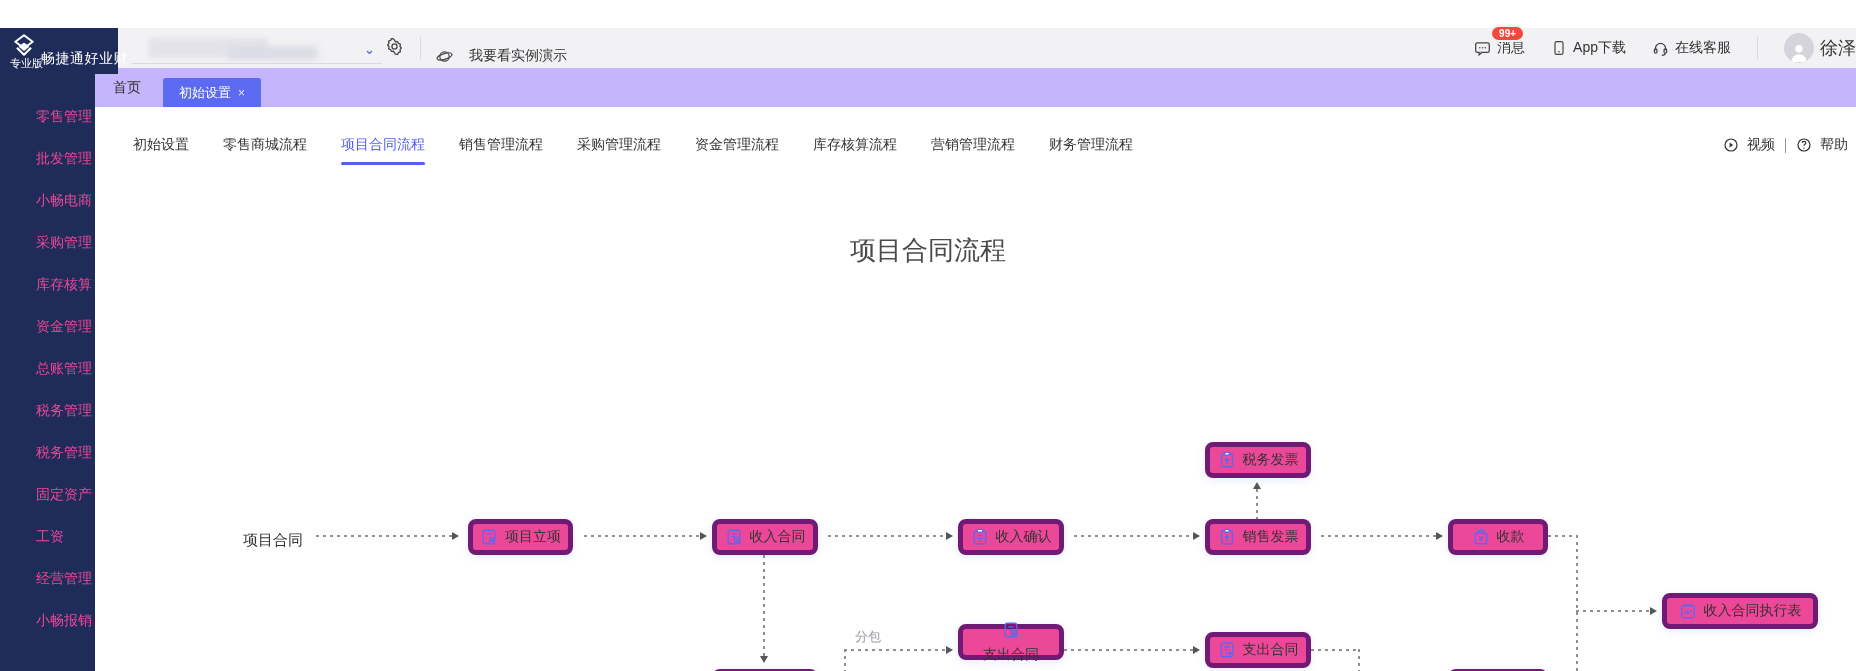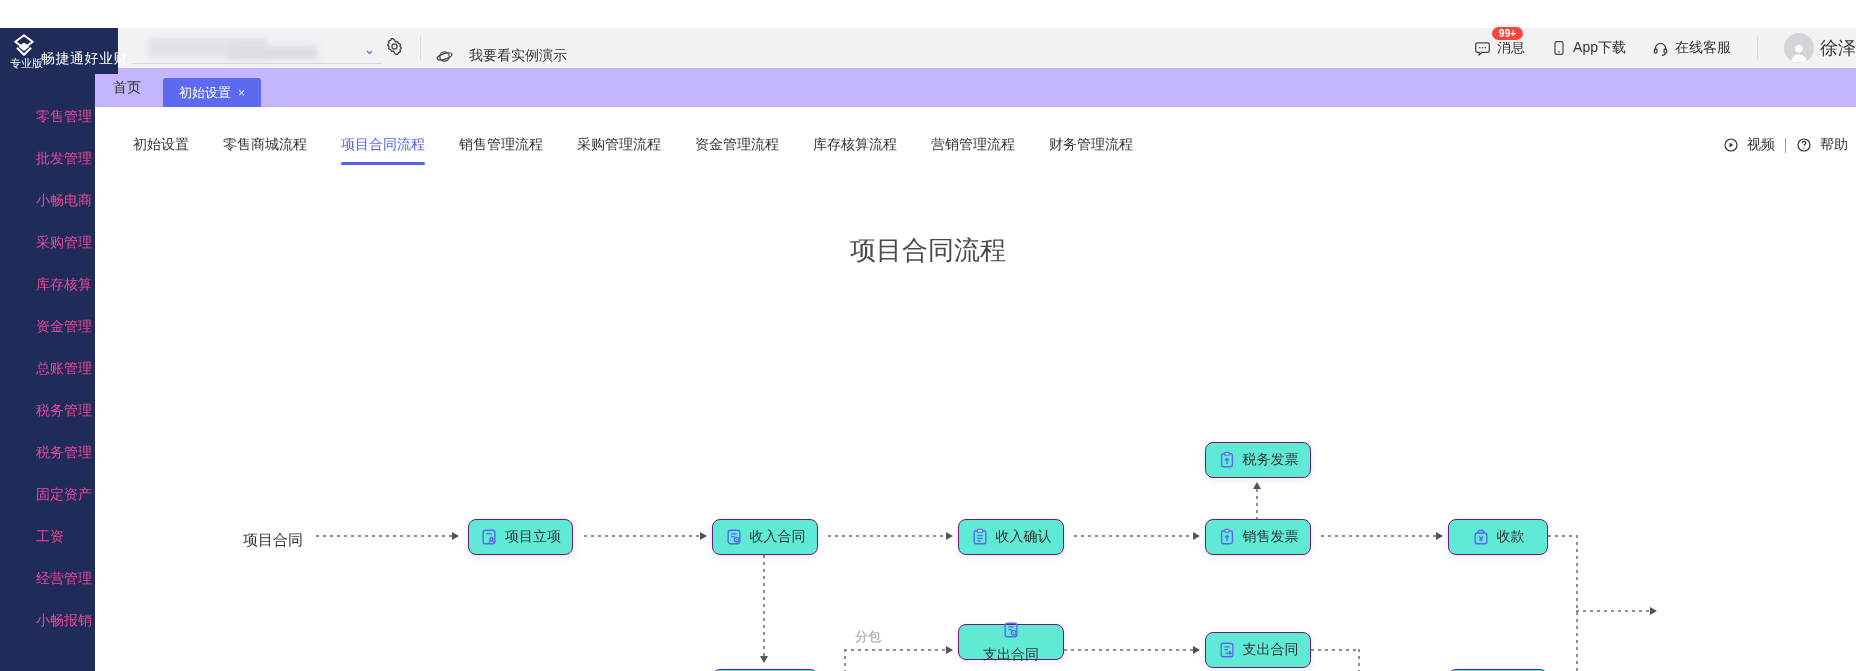--- a/index.html
+++ b/index.html
@@ -51,21 +51,21 @@
   .navtab { font-size:14px; color:#333; cursor:pointer; position:relative; height:48px; display:flex; align-items:center; white-space:nowrap; }
   .navtab.active { color:#5460ee; }
   .navtab.active::after { content:""; position:absolute; left:0; right:0; bottom:4px; height:3px; background:#5460ee; border-radius:2px; }
   .navright { position:absolute; right:8px; top:14px; height:48px; display:flex; align-items:center; gap:8px; font-size:14px; color:#333; }
   .nrdiv { width:1px; height:15px; background:#999; margin:0 2px; }
 
   
   .flow { position:absolute; left:-95px; top:0; width:1856px; height:564px; }
   .flowtitle { position:absolute; left:0; width:1856px; top:126px; text-align:center; font-size:26px; color:#4a4a4a; }
   .rowlabel { position:absolute; font-size:15px; color:#333; white-space:nowrap; }
-  .node { position:absolute; height:36px; background:#5eead4; border:1px solid #701a75; border-radius:8px;
+  .node { position:absolute; height:36px; background:#ec4899; border:5px solid #701a75; border-radius:8px;
     box-shadow:0 2px 8px rgba(95,110,240,.14); display:flex; align-items:center; justify-content:center; gap:7px;
     font-size:14px; color:#333; cursor:pointer; white-space:nowrap; }
   .hline { position:absolute; height:2px; background-image:repeating-linear-gradient(to right,#8f8f8f 0 3px,transparent 3px 7px); }
   .vline { position:absolute; width:2px; background-image:repeating-linear-gradient(to bottom,#8f8f8f 0 3px,transparent 3px 7px); }
   .arr { position:absolute; width:0; height:0; }
   .arr.r { border-top:4px solid transparent; border-bottom:4px solid transparent; border-left:7px solid #555; }
   .arr.u { border-left:4px solid transparent; border-right:4px solid transparent; border-bottom:7px solid #555; }
   .arr.d { border-left:4px solid transparent; border-right:4px solid transparent; border-top:7px solid #555; }
   .blabel { position:absolute; font-size:13px; color:#9a9aa5; white-space:nowrap; }
   svg.nico { flex:0 0 auto; }
@@ -372,15 +372,23 @@
             <path d="M7 6.5h6M7 9.5h4"></path>
             <path d="M8.5 13.5h6M12.3 11.3l2.2 2.2-2.2 2.2"></path>
           </svg>
         <span>支出合同</span>
       </div>
 
       <div class="node" style="left:1448px;top:562px;width:100px;">
         
         
       </div>
+      <div class="node" style="left:1662px;top:486px;width:156px;">
+        <svg class="nico" width="18" height="18" viewBox="0 0 20 20" fill="none" stroke="#5b67f1" stroke-width="1.5">
+            <rect x="3" y="4" width="14" height="13.5" rx="2"></rect>
+            <path d="M6.5 2v3M10 2v3M13.5 2v3"></path>
+            <path d="M6 13.5l2.5-3 2 2 3.2-3.7"></path>
+          </svg>
+        <span>收入合同执行表</span>
+      </div>
     </div>
   </div>
 </div>
 
 </body></html>

